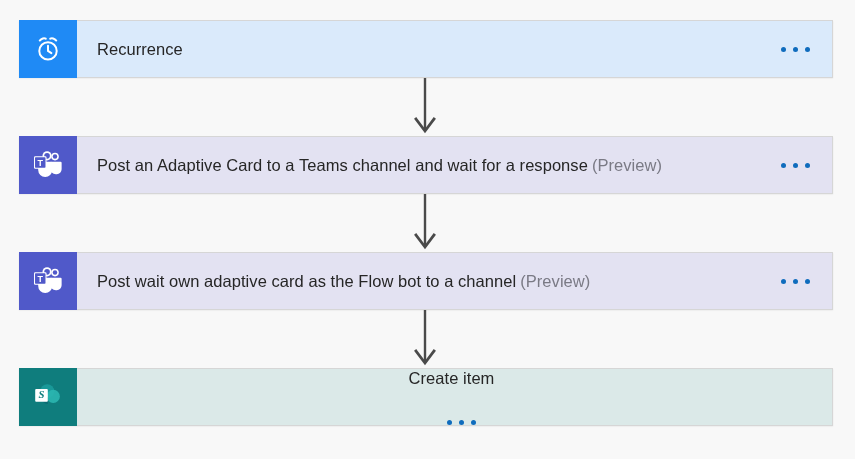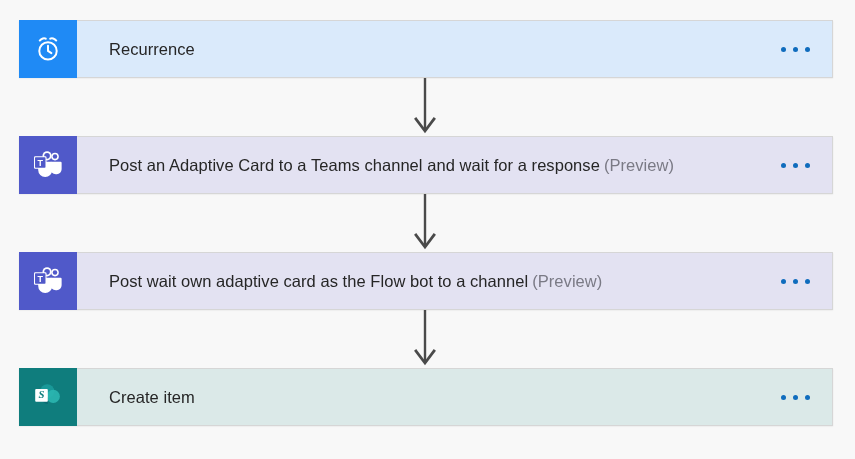--- a/index.html
+++ b/index.html
@@ -39,21 +39,21 @@
     align-items: center;
     justify-content: center;
     margin: -1px 0 -1px -1px;
   }
 
   .node-body {
     flex: 1 1 auto;
     display: flex;
     align-items: center;
     justify-content: space-between;
-    padding-left: 32px;
+    padding-left: 20px;
     padding-right: 22px;
     min-width: 0;
   }
 
   .node-title {
     font-size: 16.5px;
     color: #262626;
     letter-spacing: 0.05px;
     white-space: nowrap;
     overflow: hidden;
@@ -82,21 +82,21 @@
   }
 
   
   .theme-recurrence .node-icon { background: #1f8af5; }
   .theme-recurrence .node-body { background: #daeafb; }
 
   .theme-teams .node-icon { background: #5059c9; }
   .theme-teams .node-body { background: #e3e2f2; }
 
   .theme-sharepoint .node-icon { background: #0f7d7d; }
-  .theme-sharepoint .node-body { background: #dbe9e8; }
+  .theme-sharepoint .node-body { background: #dbe9e8; flex-direction: column; }
 
   
   .pos-0 { top: 20px; }
   .pos-1 { top: 136px; }
   .pos-2 { top: 252px; }
   .pos-3 { top: 368px; }
 
   .connector {
     position: absolute;
     left: 411px;

